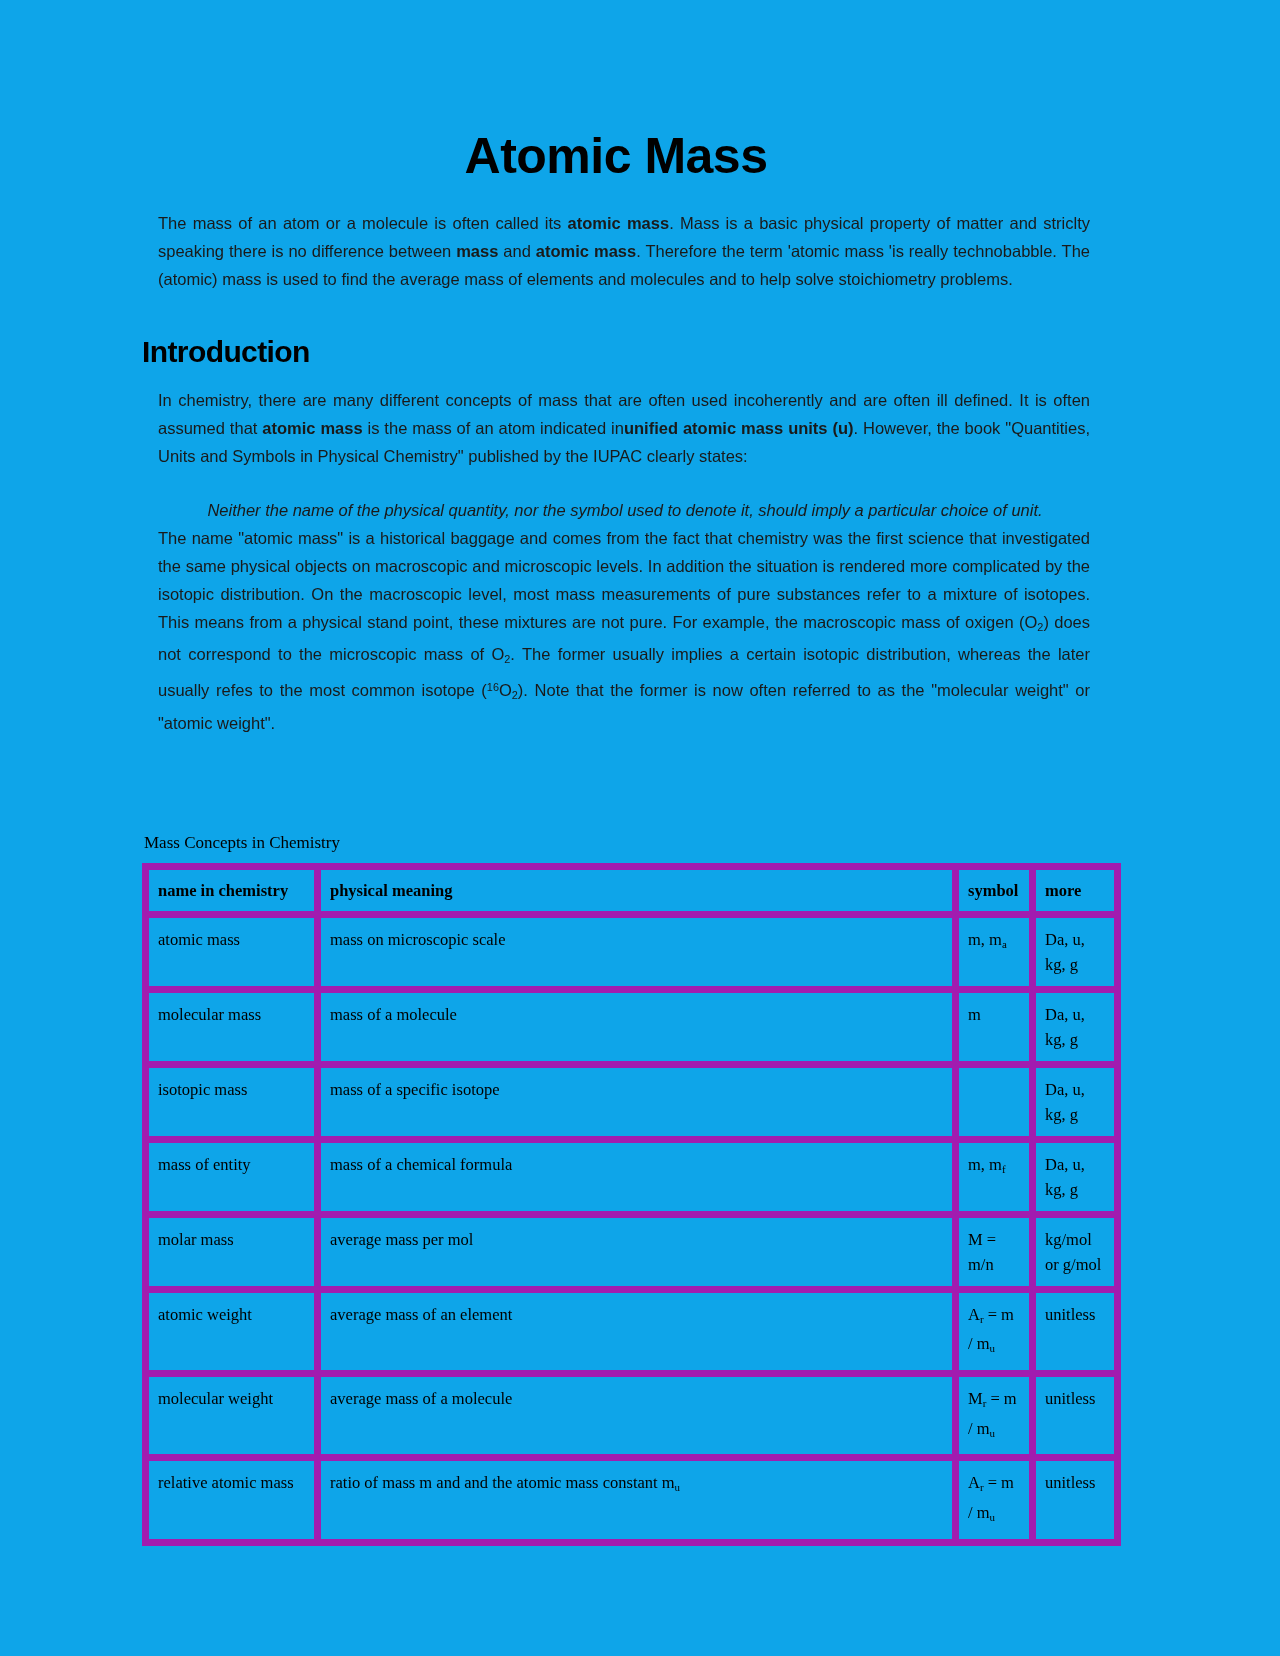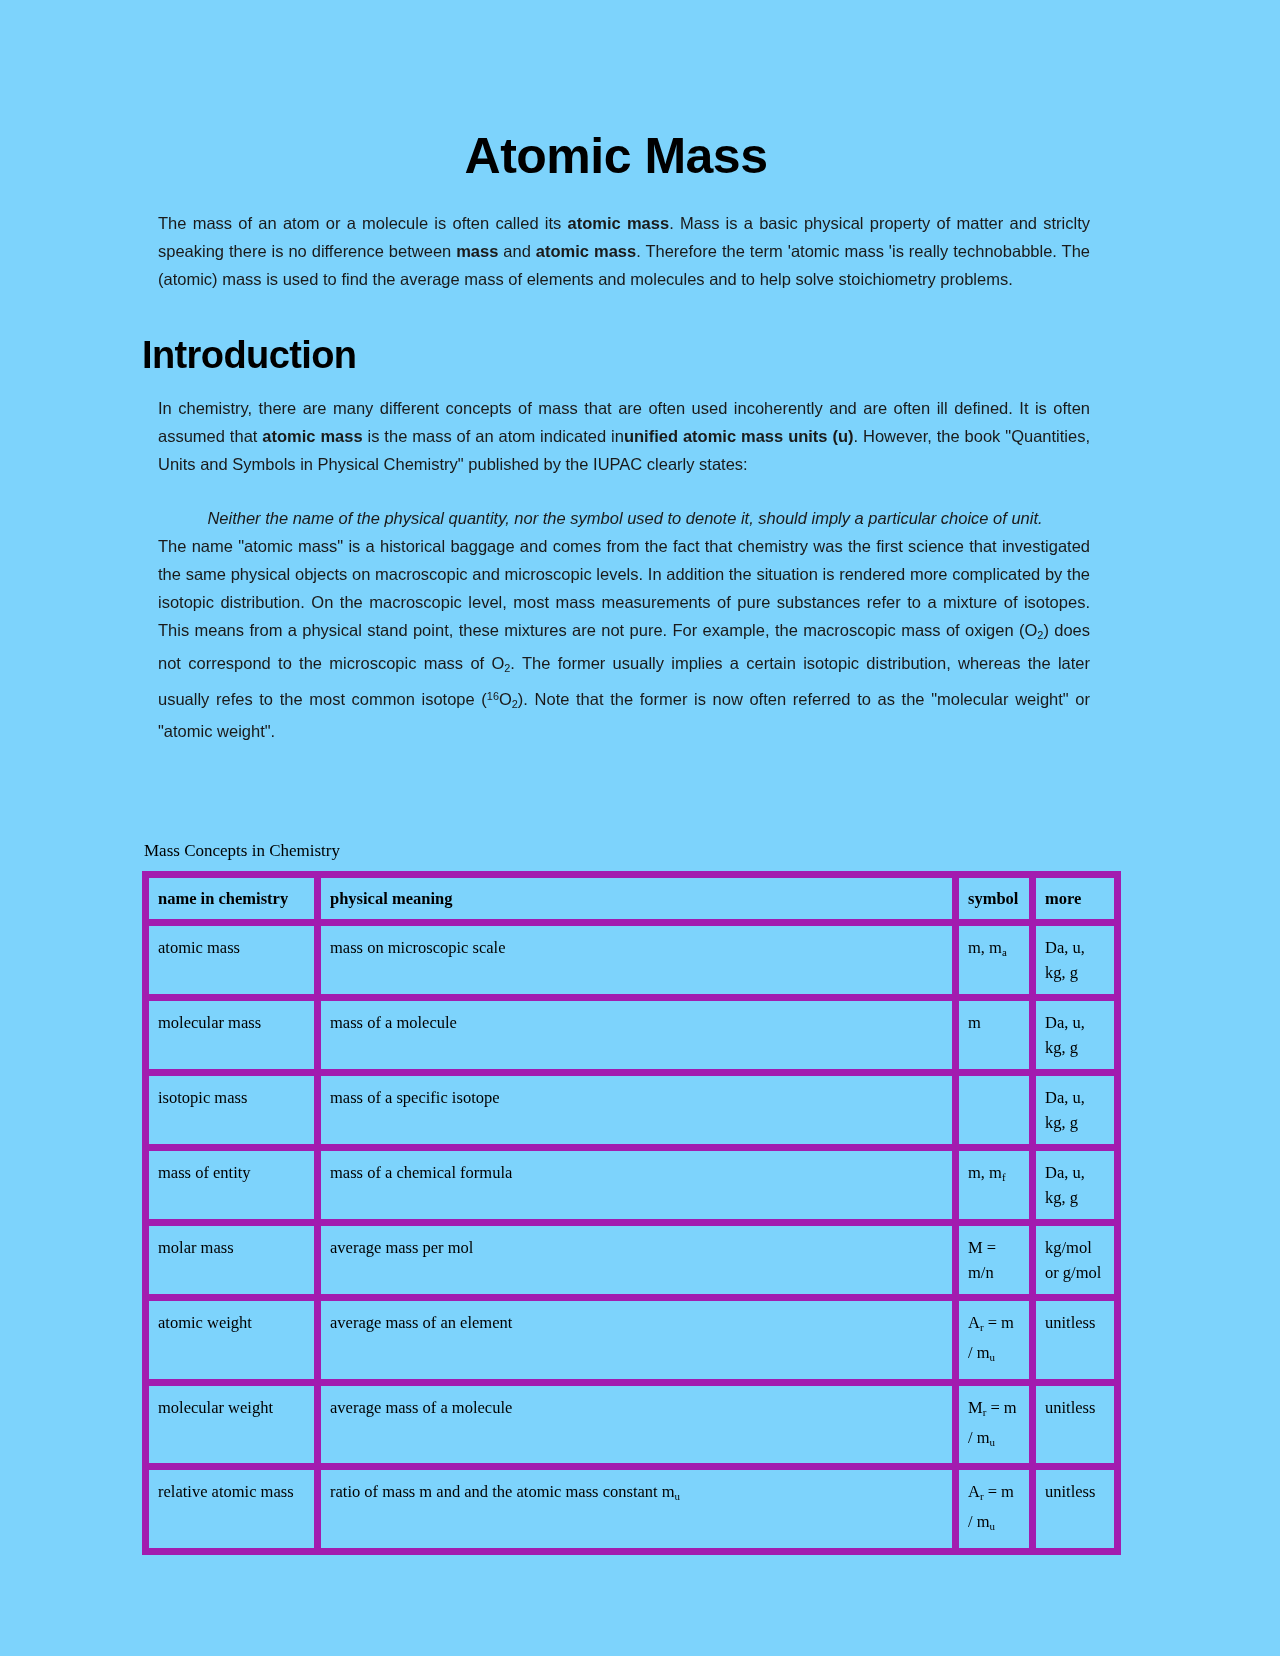--- a/index.html
+++ b/index.html
@@ -13,41 +13,41 @@
     font-family: "Liberation Sans", sans-serif;
     color: #000000;
     -webkit-font-smoothing: antialiased;
   }
   .page {
     position: relative;
     width: 1280px;
     min-height: 1656px;
     box-sizing: border-box;
     padding: 130px 190px 40px 142px;
-    background: #7dd3fc;
+    background: #0ea5e9;
   }
   .doc-title {
     font-family: "Liberation Sans", sans-serif;
     font-size: 50px;
     font-weight: bold;
     text-align: center;
     letter-spacing: -0.5px;
     margin: 0 0 26px 0;
     line-height: 1.05;
   }
   p.body-text {
     font-size: 16.5px;
     line-height: 28px;
     text-align: justify;
     margin: 0 0 6px 16px;
     color: #1a1a1a;
   }
   .section-heading {
     font-family: "Liberation Sans", sans-serif;
-    font-size: 38px;
+    font-size: 30px;
     font-weight: bold;
     letter-spacing: -0.6px;
     margin: 42px 0 18px 0;
     line-height: 1.1;
   }
   .quote-line {
     font-size: 16.5px;
     line-height: 28px;
     font-style: italic;
     text-indent: 18px;

